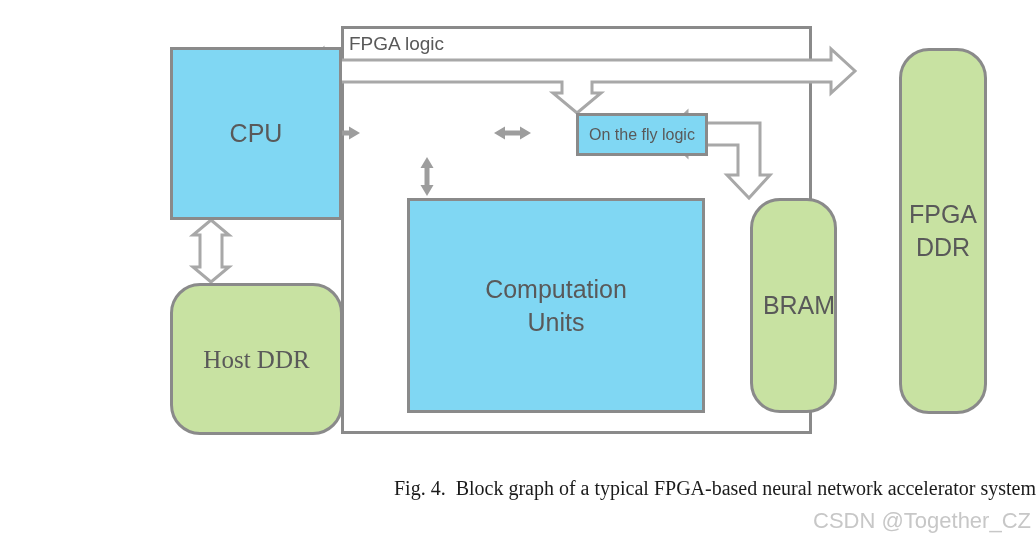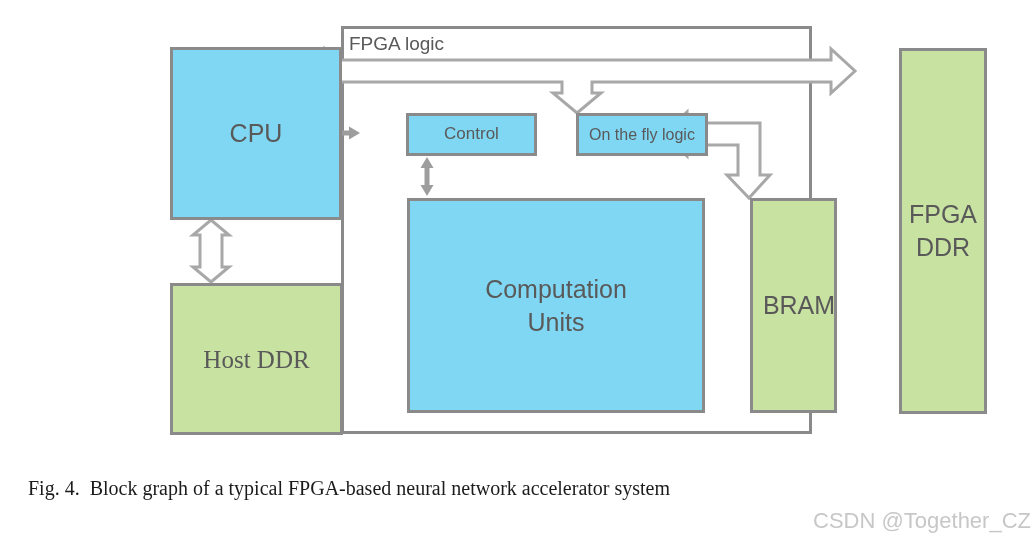--- a/index.html
+++ b/index.html
@@ -30,21 +30,21 @@
     align-items: center;
     justify-content: center;
     text-align: center;
     color: var(--label_text);
     white-space: pre-line;
     line-height: 1.32;
     z-index: 3;
     margin-left: 44px;
   }
   .blue  { background: var(--block_blue); }
-  .green { background: var(--block_green); }
+  .green { background: var(--block_green); border-radius: 30px; }
 
   #fpga-box {
     position: absolute;
     box-sizing: border-box;
     left: 341px; top: 26px; width: 471px; height: 408px;
     border: 3px solid var(--block_border);
     background: transparent;
     z-index: 1;
   }
   #fpga-label {
@@ -74,21 +74,21 @@
     stroke-width: 3;
     stroke-linejoin: miter;
   }
   .small-arrow-line { stroke: var(--small_arrow_gray); stroke-width: 5; }
   .small-arrow-head { fill: var(--small_arrow_gray); stroke: none; }
 
   #caption {
     position: absolute;
     left: 0; right: 0; top: 477px;
     padding-left: 28px;
-    text-align: left;
+    text-align: right;
     font-family: "Liberation Serif", serif;
     font-size: 20px;
     color: var(--caption_text);
     white-space: pre;
     z-index: 4;
   }
   #watermark {
     position: absolute;
     right: 5px; top: 508px;
     font-size: 22px;
@@ -147,21 +147,20 @@
       <line class="small-arrow-line" x1="671" y1="370" x2="696" y2="370"></line>
       <path class="small-arrow-head" d="M 663 370 l 11 -6.5 l 0 13 Z"></path>
       <path class="small-arrow-head" d="M 704 370 l -11 -6.5 l 0 13 Z"></path>
     </g>
   </svg>
 
   <div id="fpga-label">FPGA logic</div>
 
   <div class="block blue" id="cpu">CPU</div>
   <div class="block green" id="host-ddr">Host DDR</div>
-  <div class="block blue" id="control">Control</div>
   <div class="block blue" id="cu">Computation
 Units</div>
   <div class="block blue" id="otf">On the fly logic</div>
   <div class="block green" id="bram">BRAM</div>
   <div class="block green" id="fpga-ddr">FPGA
 DDR</div>
 
   <div id="caption">Fig. 4.  Block graph of a typical FPGA-based neural network accelerator system</div>
   <div id="watermark">CSDN @Together_CZ</div>
 

